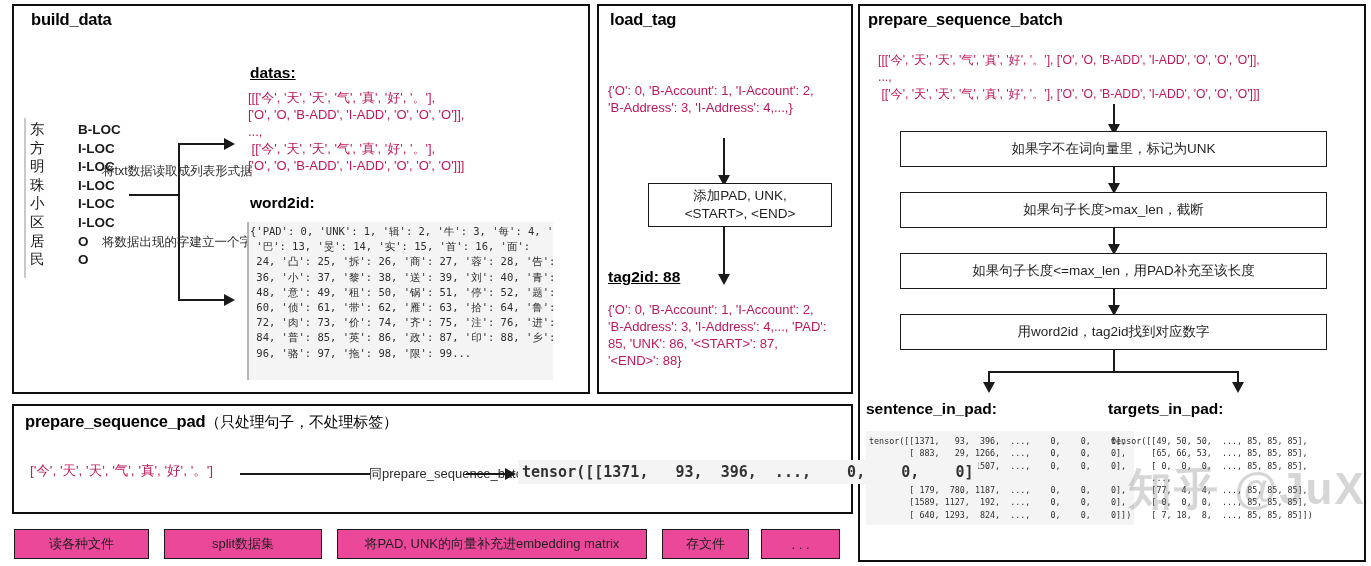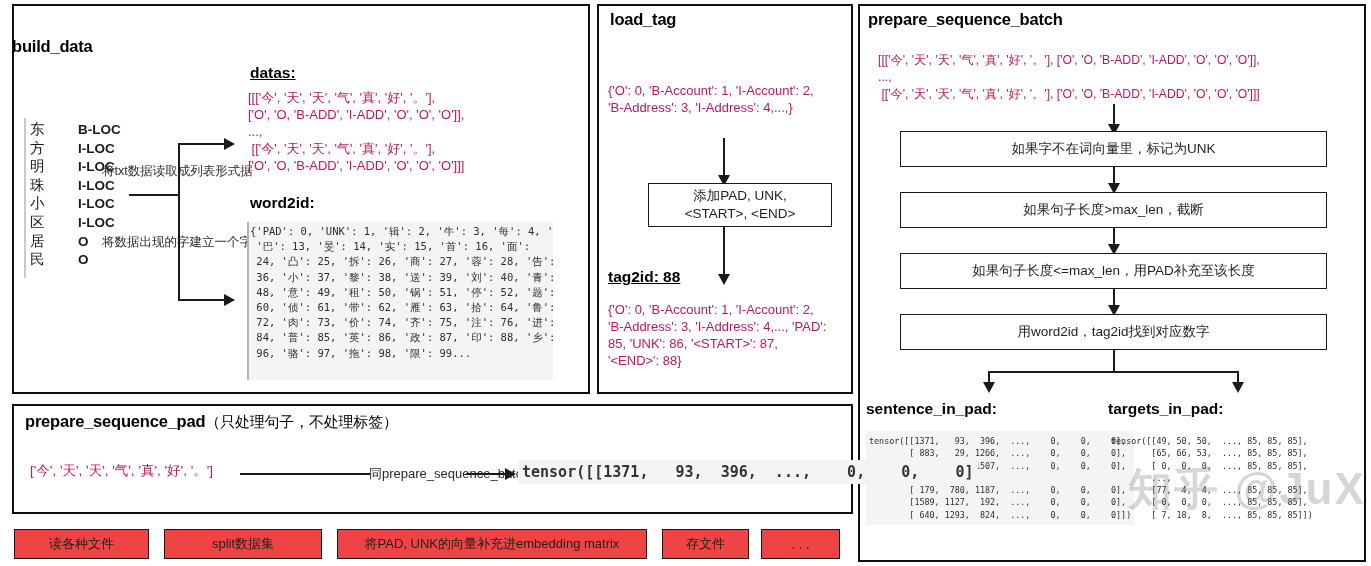--- a/index.html
+++ b/index.html
@@ -34,21 +34,21 @@
     background:#f4f4f4;
   }
   .code.tiny{font-size:8.4px;line-height:12.3px;}
   .code.mid{font-size:15px;line-height:18px;font-weight:bold;color:#333;}
   .flowbox{
     position:absolute;border:1.6px solid #1a1a1a;background:#fff;box-sizing:border-box;
     display:flex;align-items:center;justify-content:center;
     font-size:13.5px;color:#1f1f1f;white-space:nowrap;
   }
   .btn{
-    position:absolute;border:1.6px solid #1a1a1a;background:#ef4444;box-sizing:border-box;
+    position:absolute;border:1.6px solid #1a1a1a;background:#ec4899;box-sizing:border-box;
     display:flex;align-items:center;justify-content:center;
     font-size:13px;color:#1f1f1f;white-space:nowrap;
   }
   .ln{position:absolute;background:#1a1a1a;}
   .vln{width:1.6px;}
   .hln{height:1.6px;}
   .arrow-d{
     position:absolute;width:0;height:0;
     border-left:6px solid transparent;border-right:6px solid transparent;
     border-top:11px solid #1a1a1a;
@@ -62,21 +62,21 @@
   .wm{
     position:absolute;font-size:44px;font-weight:bold;color:rgba(120,120,120,0.30);
     white-space:nowrap;pointer-events:none;letter-spacing:2px;
   }
 </style>
 </head>
 <body>
 
 <div class="panel" style="left:12px;top:4px;width:578px;height:390px;"></div>
 
-<div class="panel-title" style="left:12px;top:10px;margin-top:27px;">build_data</div>
+<div class="panel-title" style="left:31px;top:10px;">build_data</div>
 
 <div class="vrule" style="left:24px;top:118px;width:2px;height:160px;"></div>
 
 <div class="cjk-col" style="left:30px;top:120px;">东
 方
 明
 珠
 小
 区
 居

